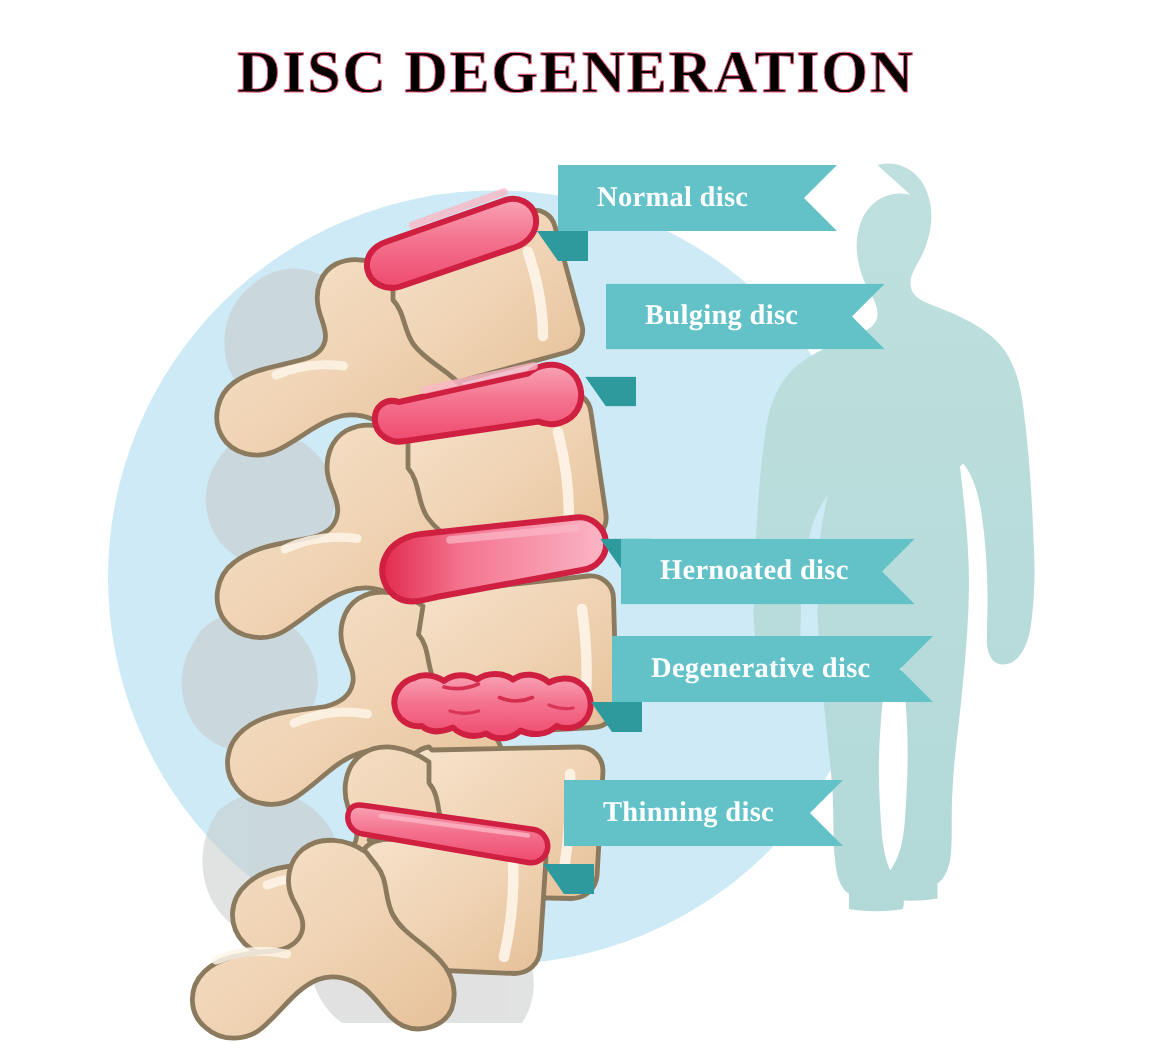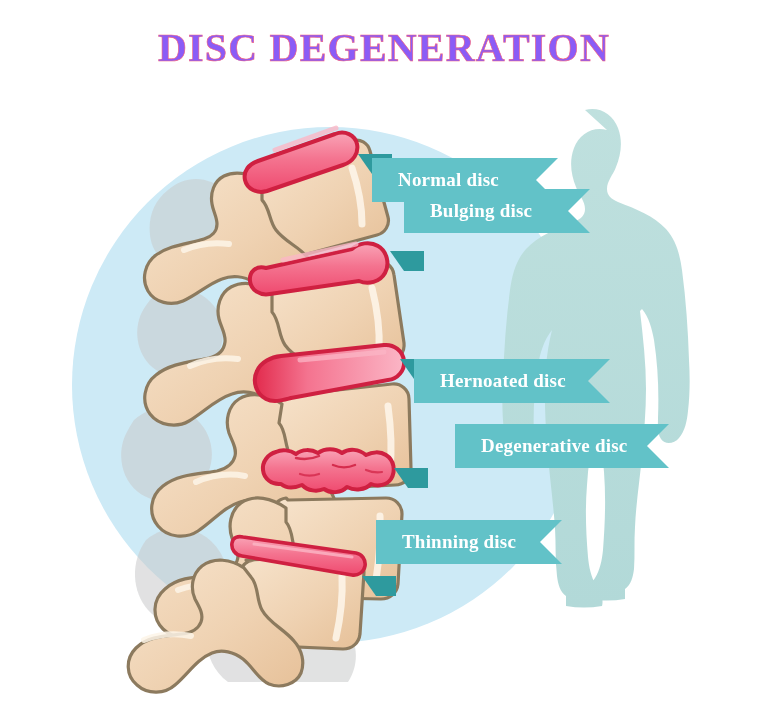--- a/index.html
+++ b/index.html
@@ -10,21 +10,21 @@
   #stage{position:absolute;left:0;top:0;width:768px;height:704px;}
   #art{position:absolute;left:0;top:0;width:768px;height:704px;}
 
   .title{
     position:absolute;left:0;top:24px;width:768px;
     text-align:center;
     font-family:"Liberation Serif", serif;
     font-weight:bold;
     font-size:40px;
     letter-spacing:1.2px;
-    color:#8b5cf6;
+    color:#000000;
     -webkit-text-stroke:0.6px #f2607f;
   }
 
   .banner{
     position:absolute;
     height:44px;
     display:flex;align-items:center;
     color:#ffffff;
     font-family:"Liberation Serif", serif;
     font-weight:bold;
@@ -327,27 +327,27 @@
                L242 556
                c-7,-1 -11,-7 -10,-13
                c1,-6 6,-7 11,-6 z" fill="url(#gDisc)" stroke="#cf2041" stroke-width="3.6" stroke-linejoin="round"></path>
       <path d="M254 544 L352 557" fill="none" stroke="#fbb6c6" stroke-width="3" stroke-linecap="round" opacity="0.8"></path>
     </g>
   </svg>
 
   <div class="title">DISC DEGENERATION</div>
 
   <div class="fold" style="left:358px;top:154px;"></div>
-  <div class="banner" style="left:372px;top:110px;width:186px;margin-top:48px;">Normal disc</div>
+  <div class="banner" style="left:372px;top:110px;width:186px;">Normal disc</div>
 
   <div class="fold" style="left:390px;top:251px;"></div>
   <div class="banner" style="left:404px;top:189px;width:186px;">Bulging disc</div>
 
   <div class="fold" style="left:400px;top:359px;"></div>
   <div class="banner" style="left:414px;top:315px;width:196px;margin-top:44px;">Hernoated disc</div>
 
   <div class="fold" style="left:394px;top:468px;"></div>
-  <div class="banner" style="left:408px;top:424px;width:214px;margin-left:47px;">Degenerative disc</div>
+  <div class="banner" style="left:408px;top:424px;width:214px;">Degenerative disc</div>
 
   <div class="fold" style="left:362px;top:576px;"></div>
   <div class="banner" style="left:376px;top:520px;width:186px;">Thinning disc</div>
 
 </div>
 
 </body></html>

